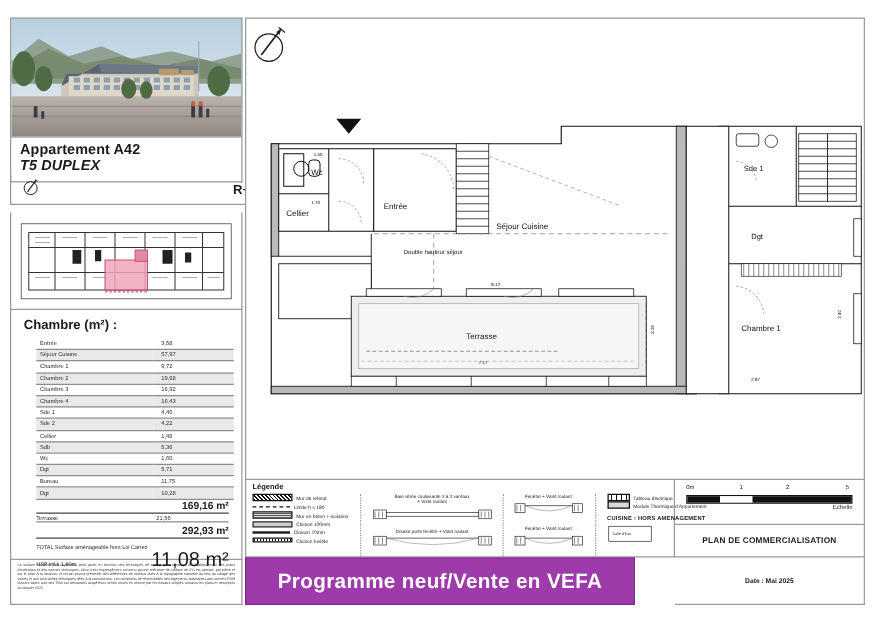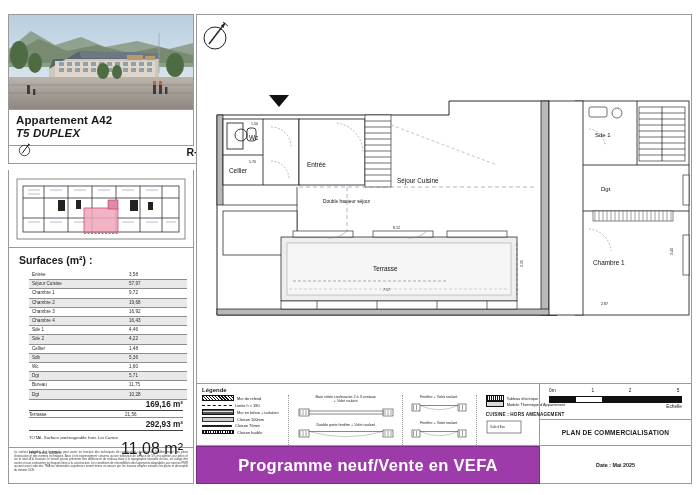--- a/index.html
+++ b/index.html
@@ -72,21 +72,21 @@
   .sw-c70{background:#222;height:1.6px;}
   .sw-fus{background:repeating-linear-gradient(90deg,#111 0 1.2px,#fff 1.2px 2.4px);
           height:2px;border:.4px solid #111;}
   .sw-tab{width:16px;height:4px;background:#fff;border:.6px solid #111;
           background-image:repeating-linear-gradient(90deg,#111 0 .6px,#fff .6px 2px);}
   .sw-mta{width:16px;height:4px;background:#d9d9d9;border:.6px solid #111;}
   .legsep{width:0;border-left:1px dotted #999;margin:0 3px;}
   .cuisine-note{font-size:4.6px;font-weight:700;margin-top:3px;letter-spacing:.2px;}
 
   
-  #banner{left:196px;top:446px;width:344px;height:38px;background:#9d3bab;
+  #banner{left:196px;top:446px;width:312px;height:38px;background:#9d3bab;
           border:1px solid #7d2a8a;display:flex;align-items:center;
           justify-content:center;}
   #banner .btxt{color:#fff;font-size:16.5px;font-weight:700;letter-spacing:.3px;}
 
   
   #scalebox{left:540px;top:384px;width:152px;height:36px;border:1px solid #9a9a9a;
             border-top:none;border-left:none;padding:4px 9px 0 9px;}
   .scalenums{position:relative;height:7px;}
   .scalenums span{position:absolute;font-size:4.8px;top:0;}
   .scalebar{display:flex;height:5px;margin-top:1px;border:.6px solid #111;}
@@ -223,21 +223,21 @@
         <rect x="114" y="22" width="8" height="11"></rect>
           <rect x="132" y="24" width="5" height="8"></rect>
       </g>
       <rect x="68" y="30" width="34" height="24" fill="#f0a8bc" opacity=".85" stroke="#c0335c" stroke-width=".8"></rect>
       <rect x="92" y="22" width="10" height="9" fill="#e08aa4" stroke="#c0335c" stroke-width=".6"></rect>
       <line x1="68" y1="55.5" x2="102" y2="55.5" stroke="#c0335c" stroke-width=".8" stroke-dasharray="2 1.5"></line>
     </svg>
   </div>
 
   <div class="bx" id="surfbox">
-    <h3>Surfaces (m²) :</h3>
+    <h3>Chambre (m²) :</h3>
     <table class="surf">
       <tbody id="surf-body">
           <tr>
             <td>Entrée</td>
             <td class="v">3,58</td>
           </tr>
           <tr>
             <td>Séjour Cuisine</td>
             <td class="v">57,97</td>
           </tr>

